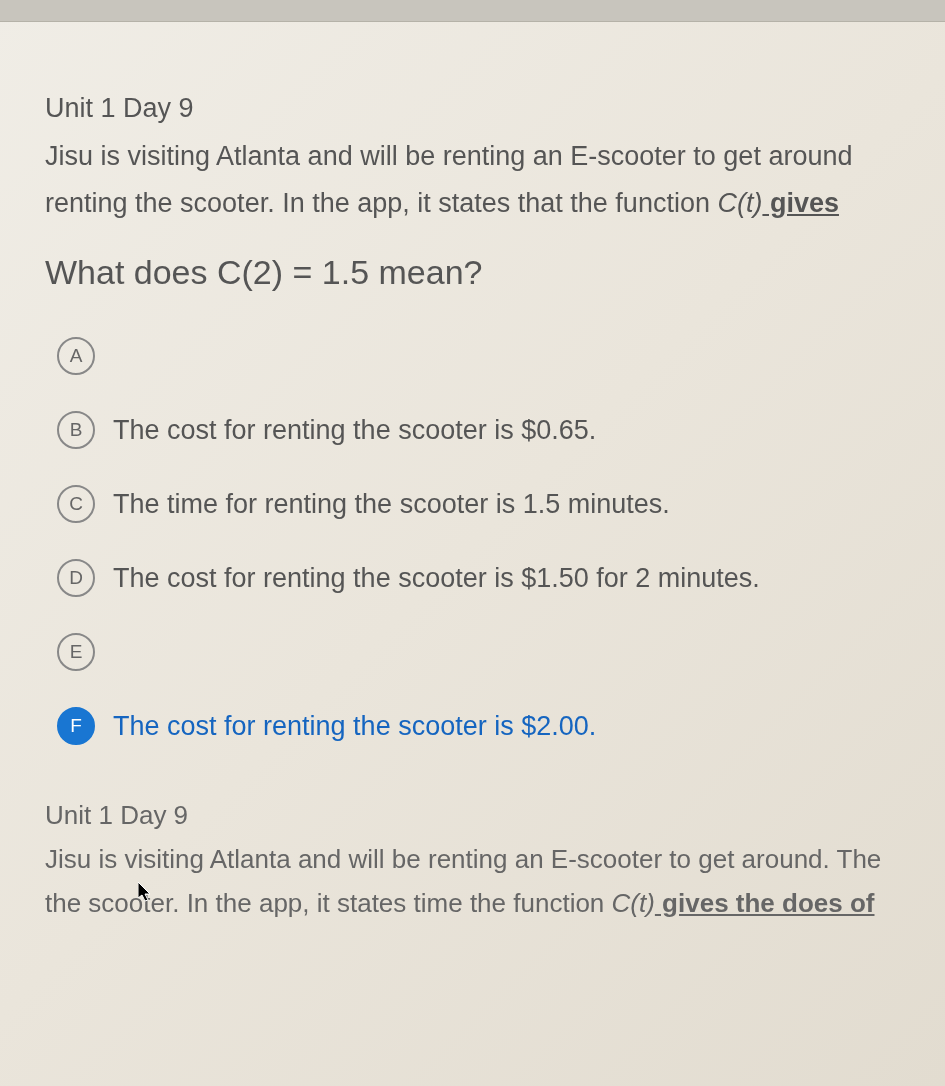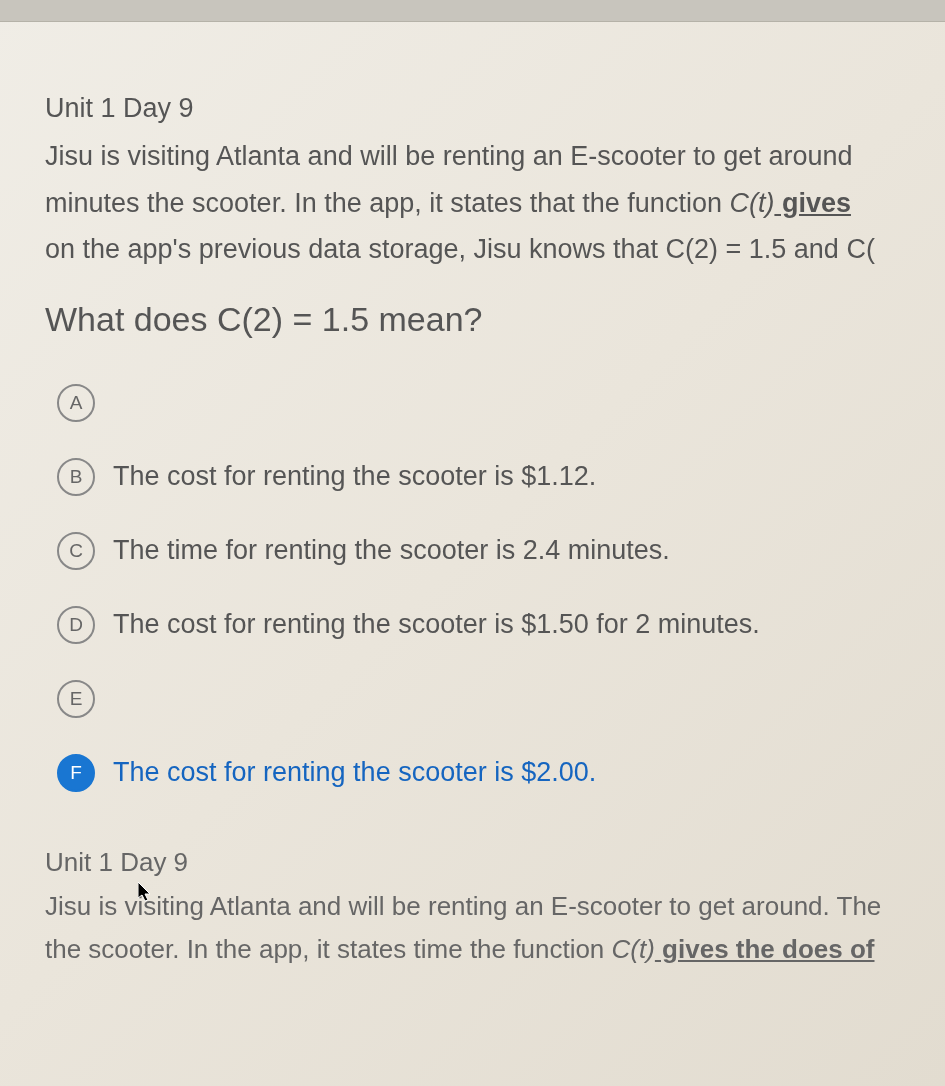--- a/index.html
+++ b/index.html
@@ -136,37 +136,36 @@
   </style>
 </head>
 <body>
 
 <div class="top-bar"></div>
 
 <div class="content">
   <div class="unit-title">Unit 1 Day 9</div>
   <div class="question-text">Jisu is visiting Atlanta and will be renting an E-scooter to get around</div>
   <div class="question-text">
-    <span>minutes the scooter.  In the app, it states that the function </span><span class="bold-inline">C(t)</span><span class="bold-only"> gives</span>
+    <span>renting the scooter.  In the app, it states that the function </span><span class="bold-inline">C(t)</span><span class="bold-only"> gives</span>
   </div>
-  <div class="question-text">on the app's previous data storage, Jisu knows that C(2) = 1.5 and C(</div>
 
   <div class="question-prompt">What does C(2) = 1.5 mean?</div>
 
   <div class="options">
     <div class="option">
       <div class="option-letter">A</div>
     </div>
     <div class="option">
       <div class="option-letter">B</div>
-      <div class="option-text">The cost for renting the scooter is $1.12.</div>
+      <div class="option-text">The cost for renting the scooter is $0.65.</div>
     </div>
     <div class="option">
       <div class="option-letter">C</div>
-      <div class="option-text">The time for renting the scooter is 2.4 minutes.</div>
+      <div class="option-text">The time for renting the scooter is 1.5 minutes.</div>
     </div>
     <div class="option">
       <div class="option-letter">D</div>
       <div class="option-text">The cost for renting the scooter is $1.50 for 2 minutes.</div>
     </div>
     <div class="option">
       <div class="option-letter">E</div>
     </div>
     <div class="option selected">
       <div class="option-letter selected">F</div>

